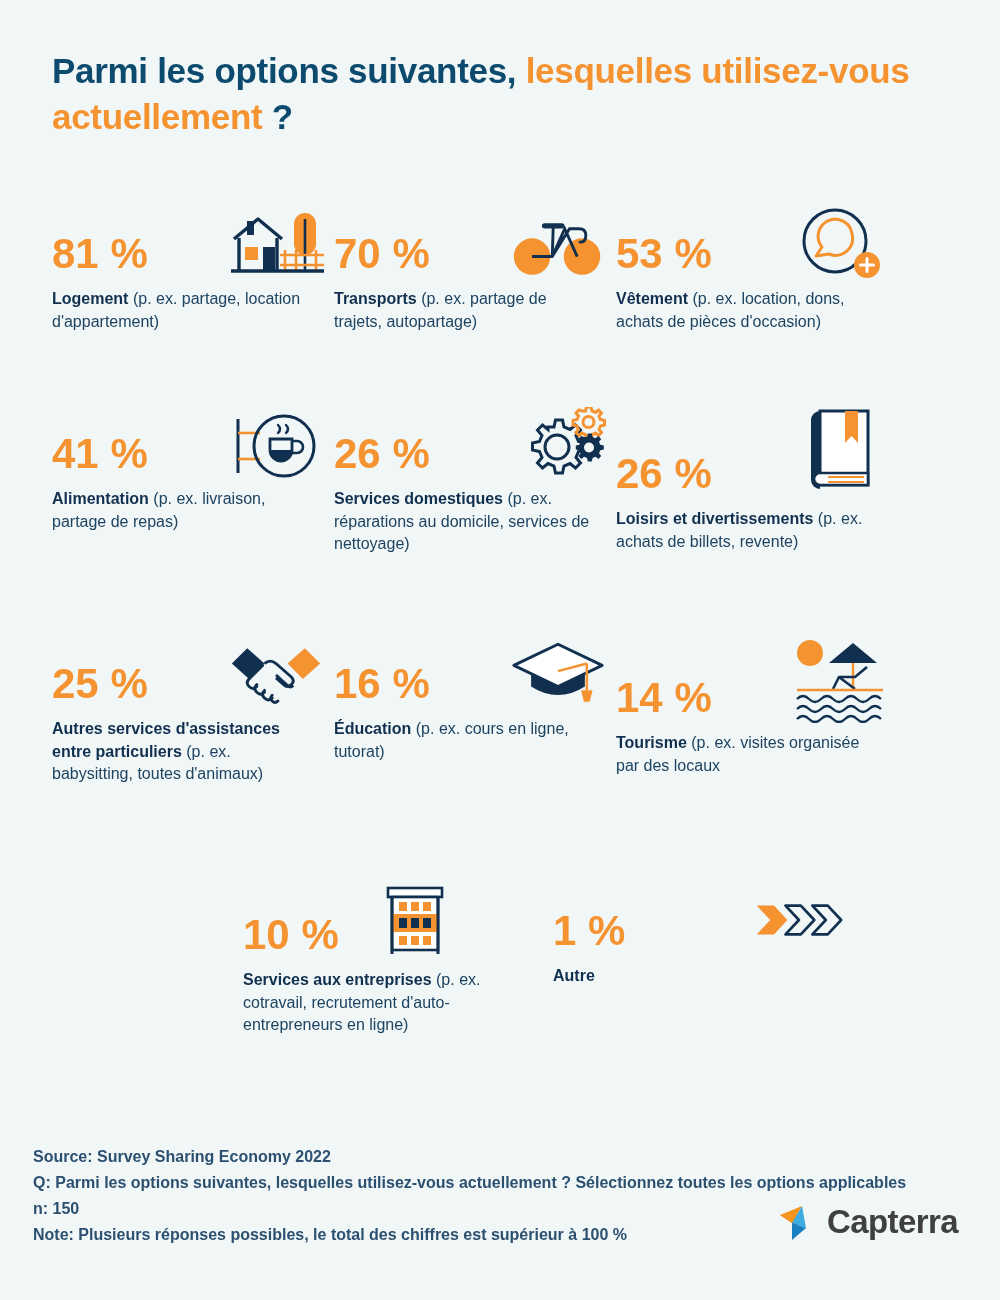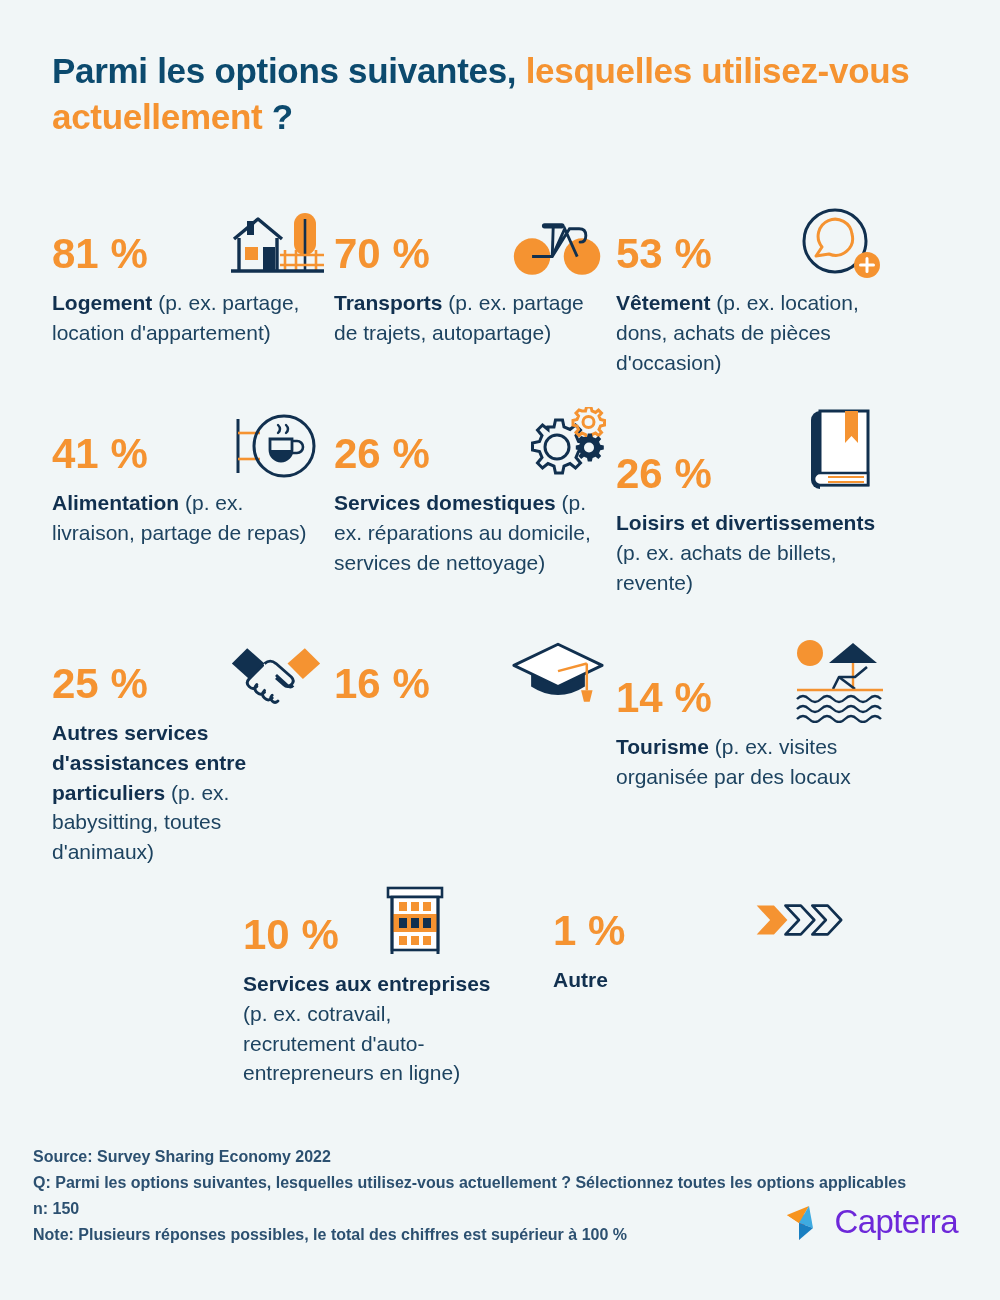--- a/index.html
+++ b/index.html
@@ -70,21 +70,21 @@
     width: 96px;
     height: 78px;
     display: flex;
     align-items: flex-end;
     justify-content: center;
   }
   .iconbox svg { display: block; }
 
   .desc {
     margin-top: 9px;
-    font-size: 21px;
+    font-size: 16px;
     line-height: 1.42;
     color: #1d4360;
     width: 262px;
   }
   .desc b { font-weight: bold; color: #11304f; }
 
   
   .footer {
     position: absolute;
     left: 33px;
@@ -101,22 +101,22 @@
     position: absolute;
     right: 42px;
     bottom: 58px;
     display: flex;
     align-items: center;
     gap: 7px;
   }
   .logo-mark { width: 42px; height: 40px; }
   .logo-text {
     font-size: 33px;
-    font-weight: normal;
-    color: #6d28d9;
+    font-weight: bold;
+    color: #404040;
     letter-spacing: -0.6px;
   }
 </style>
 </head>
 <body>
 
 <div class="title">
   <span class="t-dark">Parmi les options suivantes, </span><span class="t-orange">lesquelles utilisez-vous actuellement</span><span class="t-dark"> ?</span>
 </div>
 
@@ -282,20 +282,23 @@
         <div class="pct">16 %</div>
         <div class="iconbox">
           <svg width="100" height="74" viewBox="0 0 100 74">
             <path d="M22 34 h56 v16 q-28 18 -56 0 z" fill="#11304f"></path>
             <path d="M50 6 L96 28 L50 50 L4 28 z" fill="#ffffff" stroke="#11304f" stroke-width="3" stroke-linejoin="round"></path>
             <line x1="50" y1="34" x2="80" y2="26" stroke="#f59331" stroke-width="2.6"></line>
             <line x1="80" y1="26" x2="80" y2="54" stroke="#f59331" stroke-width="2.6"></line>
             <path d="M74 54 h12 l-3 12 h-6 z" fill="#f59331"></path>
           </svg>
         </div>
+      </div>
+      <div class="desc">
+        <b>Éducation</b><span> (p. ex. cours en ligne, tutorat)</span>
       </div>
     </div>
 
     <div class="item c3">
       <div class="statline" style="height:88px;">
         <div class="pct">14 %</div>
         <div class="iconbox" style="height:88px;align-items:flex-start;">
           <svg width="94" height="86" viewBox="0 0 94 86">
             <circle cx="17" cy="16" r="13" fill="#f59331"></circle>
             <path d="M36 26 L60 6 L84 26 z" fill="#11304f"></path>

